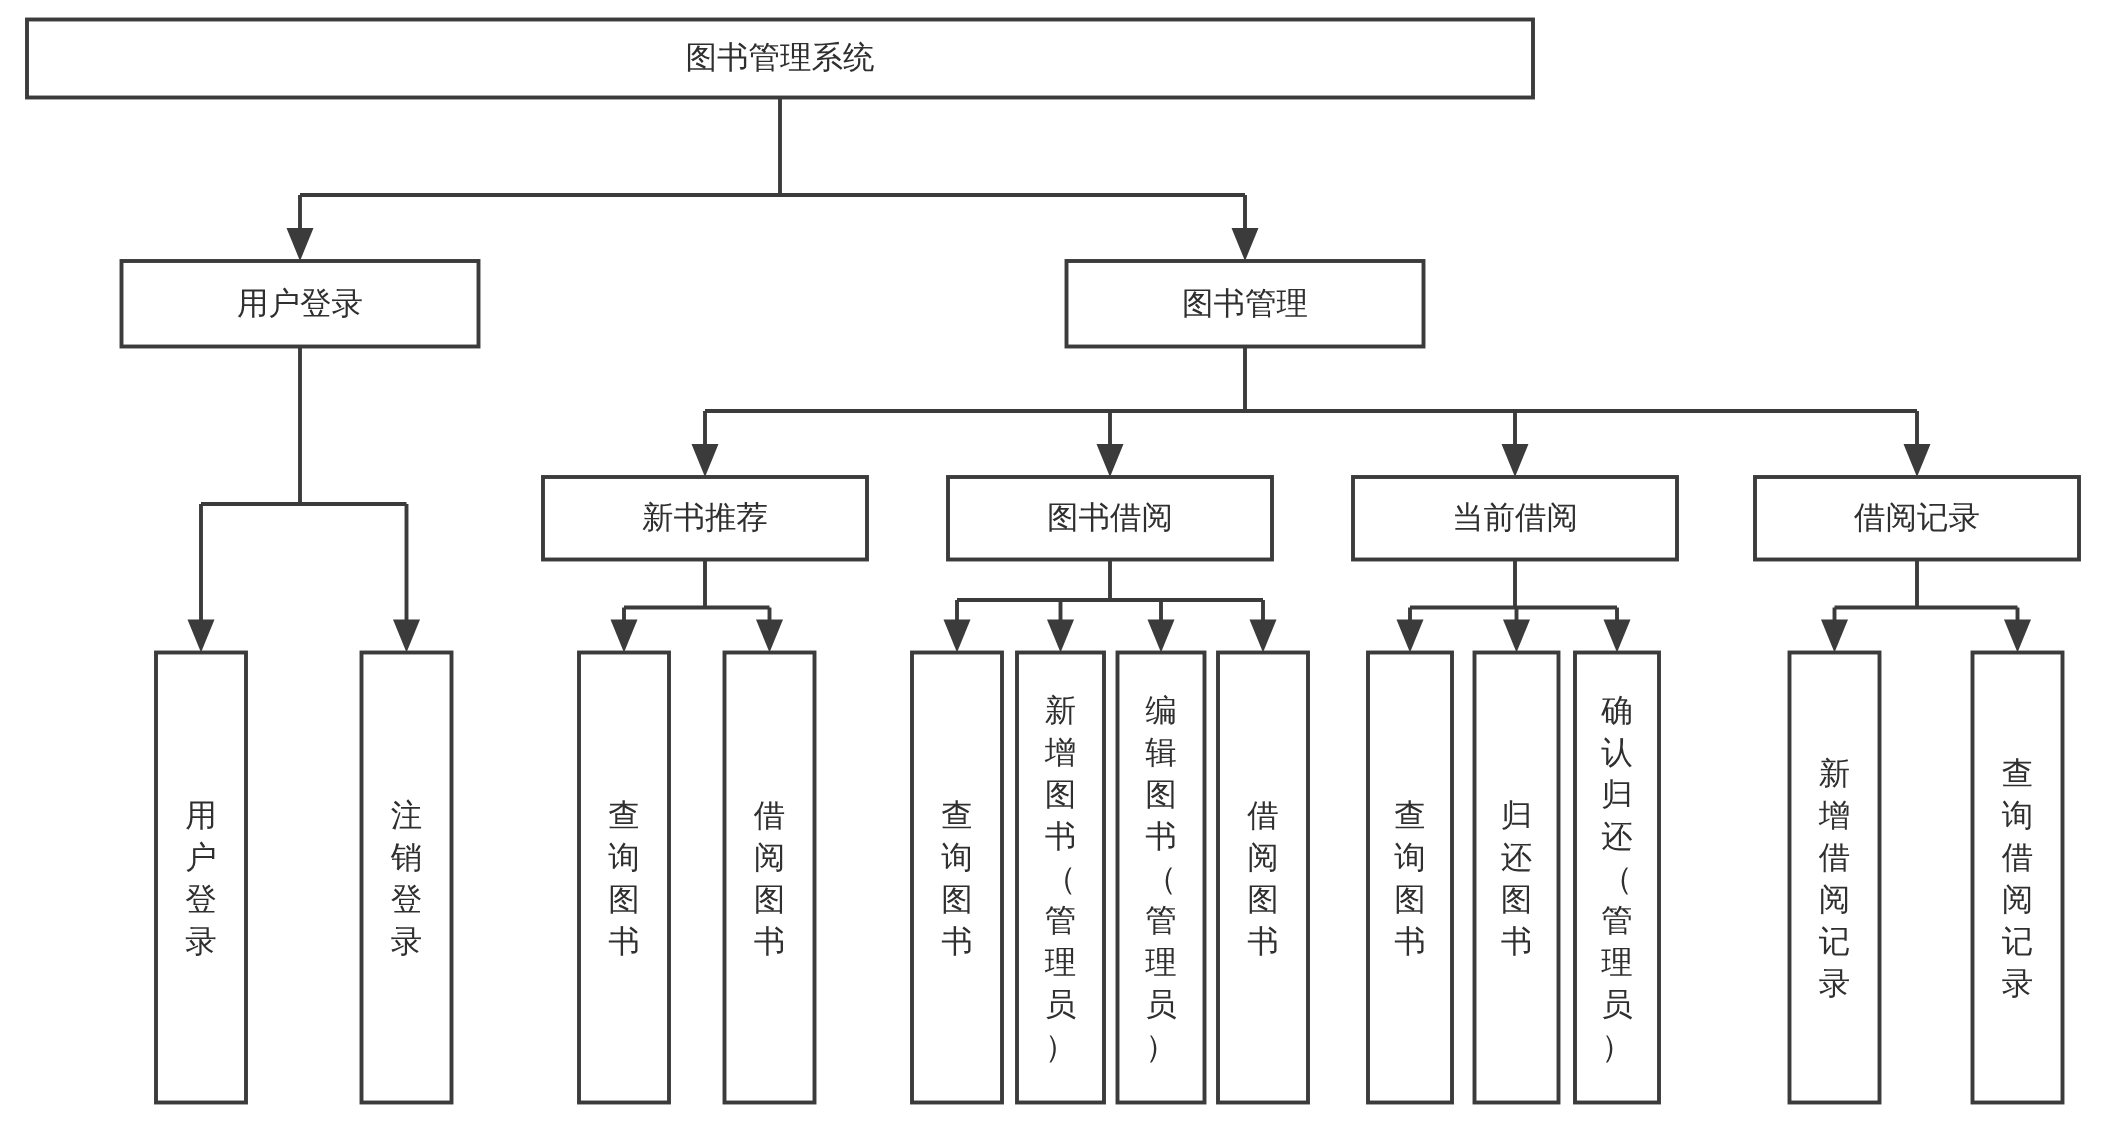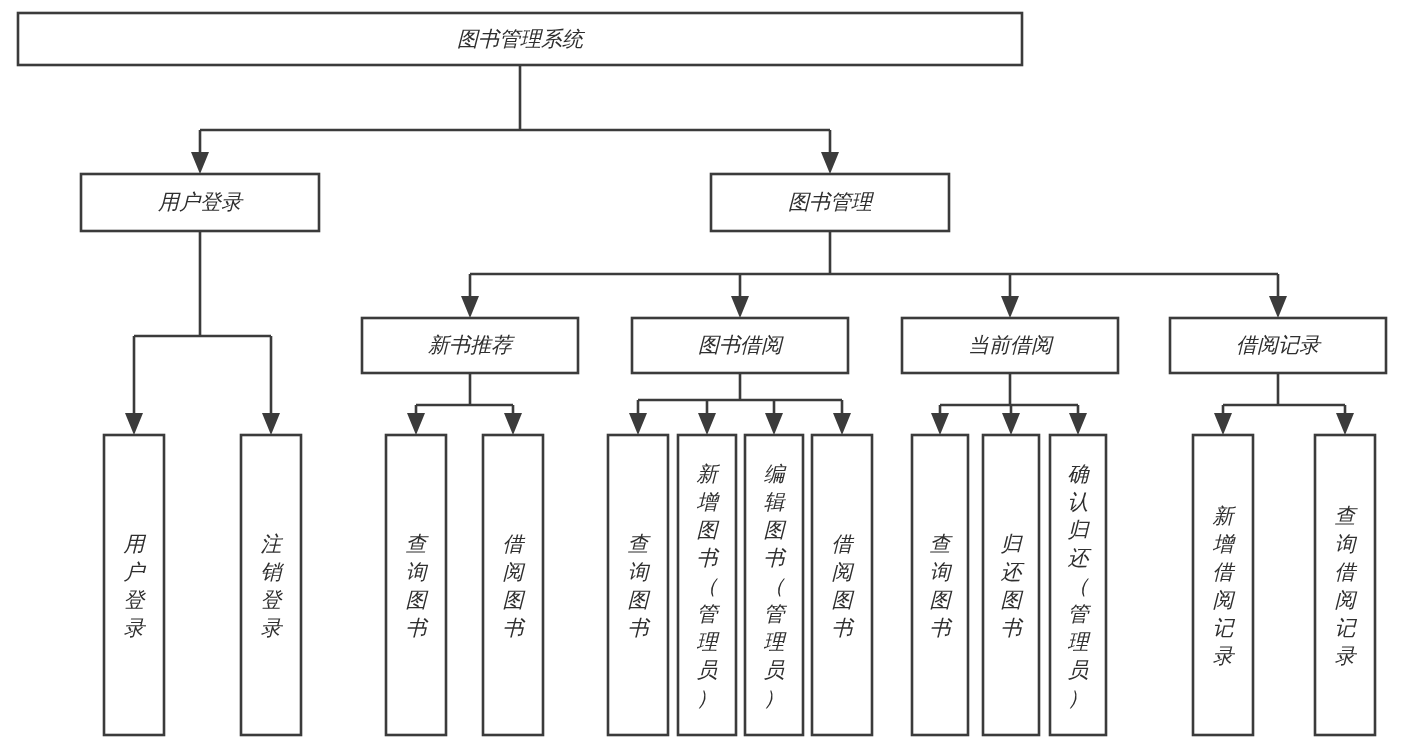--- a/index.html
+++ b/index.html
@@ -11,21 +11,20 @@
     width: 1405px;
     height: 747px;
     font-family: "Liberation Sans", "DejaVu Sans", sans-serif;
     overflow: hidden;
     position: relative;
   }
   #diagram-root {
     position: relative;
     width: 1405px;
     height: 641px;
-    font-style: italic;
   }
   svg.diagram-canvas {
     position: absolute;
     left: 0;
     top: 0;
     width: 1405px;
     height: 747px;
     display: block;
   }
   .node-rect {

